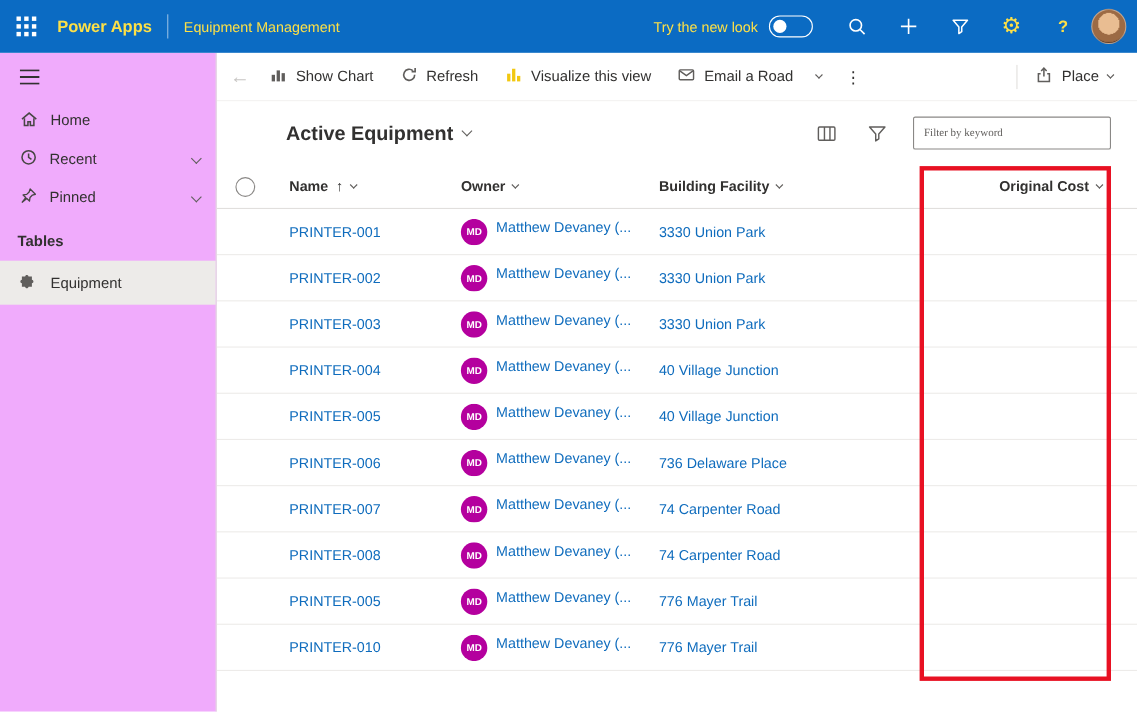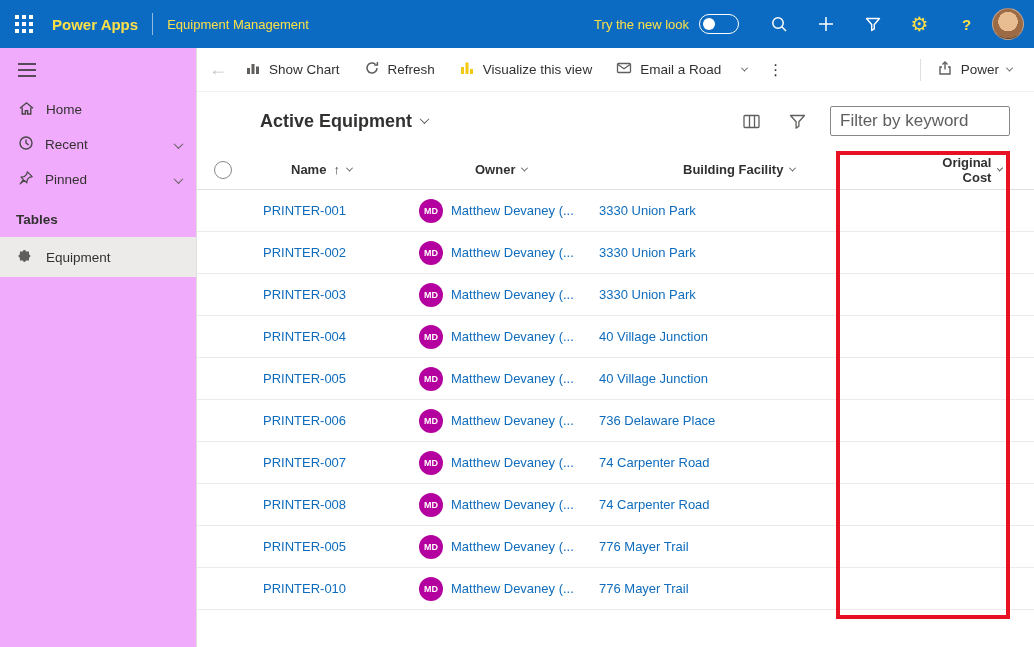--- a/index.html
+++ b/index.html
@@ -49,35 +49,35 @@
   .cmd-chev { padding:0 9px; height:44px; display:flex; align-items:center; cursor:pointer; }
   .vdiv { width:1px; height:22px; background:#e1dfdd; margin:0 4px; flex:none; }
   .more { padding:0 12px; font-size:15px; cursor:pointer; letter-spacing:1px; }
   .share-wrap { margin-left:auto; display:flex; align-items:center; }
   
   .viewbar { height:58px; display:flex; align-items:center; padding:0 24px 0 63px; }
   .view-title { font-size:18px; font-weight:700; display:flex; align-items:center; gap:9px; cursor:pointer; }
   .view-title .chev { margin-top:-2px; }
   .view-right { margin-left:auto; display:flex; align-items:center; gap:20px; }
   .icon-btn { width:26px; height:26px; display:flex; align-items:center; justify-content:center; cursor:pointer; }
-  .filter-input { width:180px; height:30px; border:1px solid #8a8886; border-radius:2px; padding:0 9px; font-size:17px; color:#323130; font-family:Liberation Sans, sans-serif; }
+  .filter-input { width:180px; height:30px; border:1px solid #8a8886; border-radius:2px; padding:0 9px; font-size:10px; color:#323130; font-family:Liberation Serif, serif; }
   .filter-input::placeholder { color:#605e5c; }
   
   .grid { flex:1; overflow:hidden; }
   .grow { display:grid; grid-template-columns:52px 158px 180px 240px 1fr; align-items:center; }
-  .ghead { height:40px; border-bottom:1px solid #e1dfdd;gap:28px; }
+  .ghead { height:40px; border-bottom:1px solid #e1dfdd; }
   .hcell { font-size:13px; font-weight:700; display:flex; align-items:center; gap:7px; cursor:pointer; }
   .hcell .chev { border-color:#605e5c; }
   .hcheck { width:18px; height:18px; border:1.5px solid #8a8886; border-radius:50%; margin:0 auto; cursor:pointer; }
   .sort-arrow { font-weight:400; color:#323130; font-size:13px; }
   .trow { height:42px; border-bottom:1px solid #edebe9; cursor:pointer; }
   .cell { font-size:13px; overflow:hidden; white-space:nowrap; }
   .cell.name, .hcell.name { padding-left:14px; }
   .cell.owner, .hcell.owner { padding-left:12px; }
-  .cell.owner { display:flex; align-items:center; gap:8px; }
+  .cell.owner { display:flex; align-items:flex-start; gap:8px; }
   .cell.building, .hcell.building { padding-left:12px; }
   .cell.cost, .hcell.cost { justify-content:flex-end; text-align:right; padding-right:32px; }
   .hcell.cost { display:flex; }
   a.link { color:var(--link); text-decoration:none; cursor:pointer; }
   .avatar { width:24px; height:24px; border-radius:50%; background:var(--avatar); color:#fff; font-size:9px; font-weight:700; display:flex; align-items:center; justify-content:center; flex:none; }
   
   .annotation-box { position:absolute; left:836px; top:151px; width:174px; height:468px; border:4px solid var(--annotation); pointer-events:none; z-index:9; }
 </style>
 </head>
 <body>
@@ -236,21 +236,21 @@
     <div class="share-wrap">
       <div class="vdiv"></div>
       <div class="cmd">
         <span>
           <svg width="16" height="16" viewBox="0 0 16 16">
               <path d="M8 9.5V2.5" fill="none" stroke="#605e5c" stroke-width="1.4"></path>
               <polyline points="5.5,4.5 8,2 10.5,4.5" fill="none" stroke="#605e5c" stroke-width="1.4"></polyline>
               <path d="M5 7H3v7h10V7h-2" fill="none" stroke="#605e5c" stroke-width="1.4"></path>
             </svg>
         </span>
-        <span>Power</span>
+        <span>Place</span>
         <span class="chev sm"></span>
       </div>
     </div>
   </div>
 
   <div class="viewbar">
     <div class="view-title">
       <span>Active Equipment</span>
       <span class="chev"></span>
     </div>

